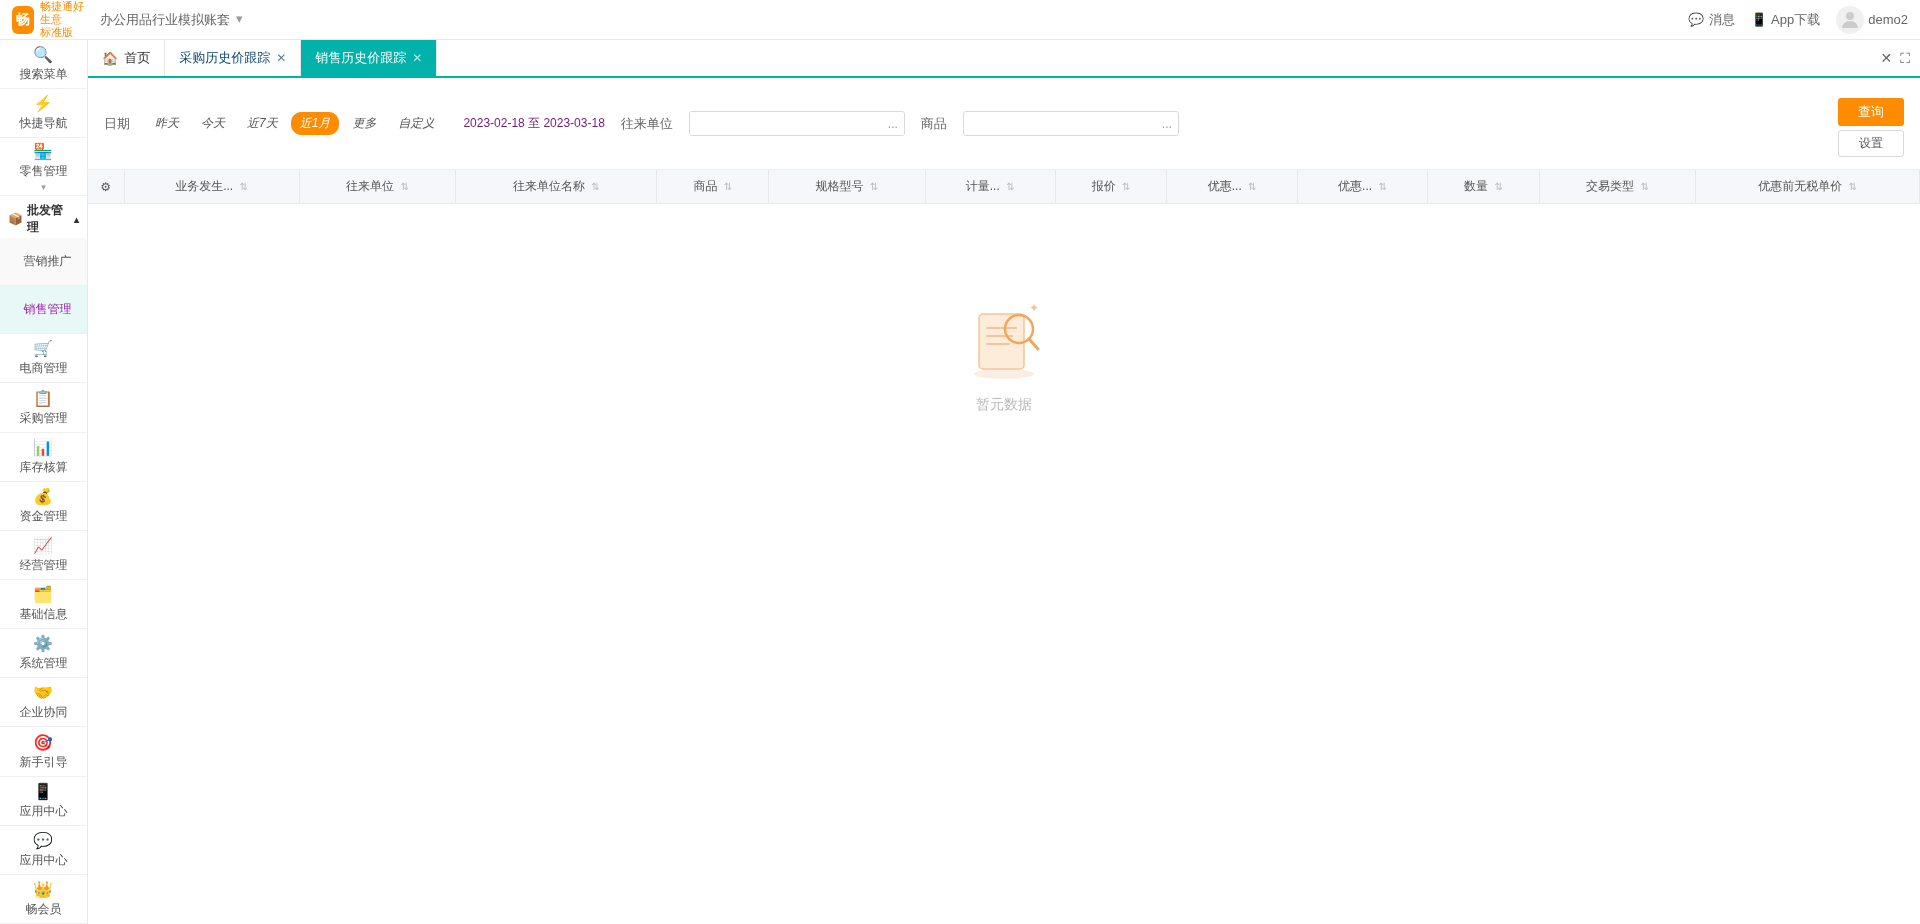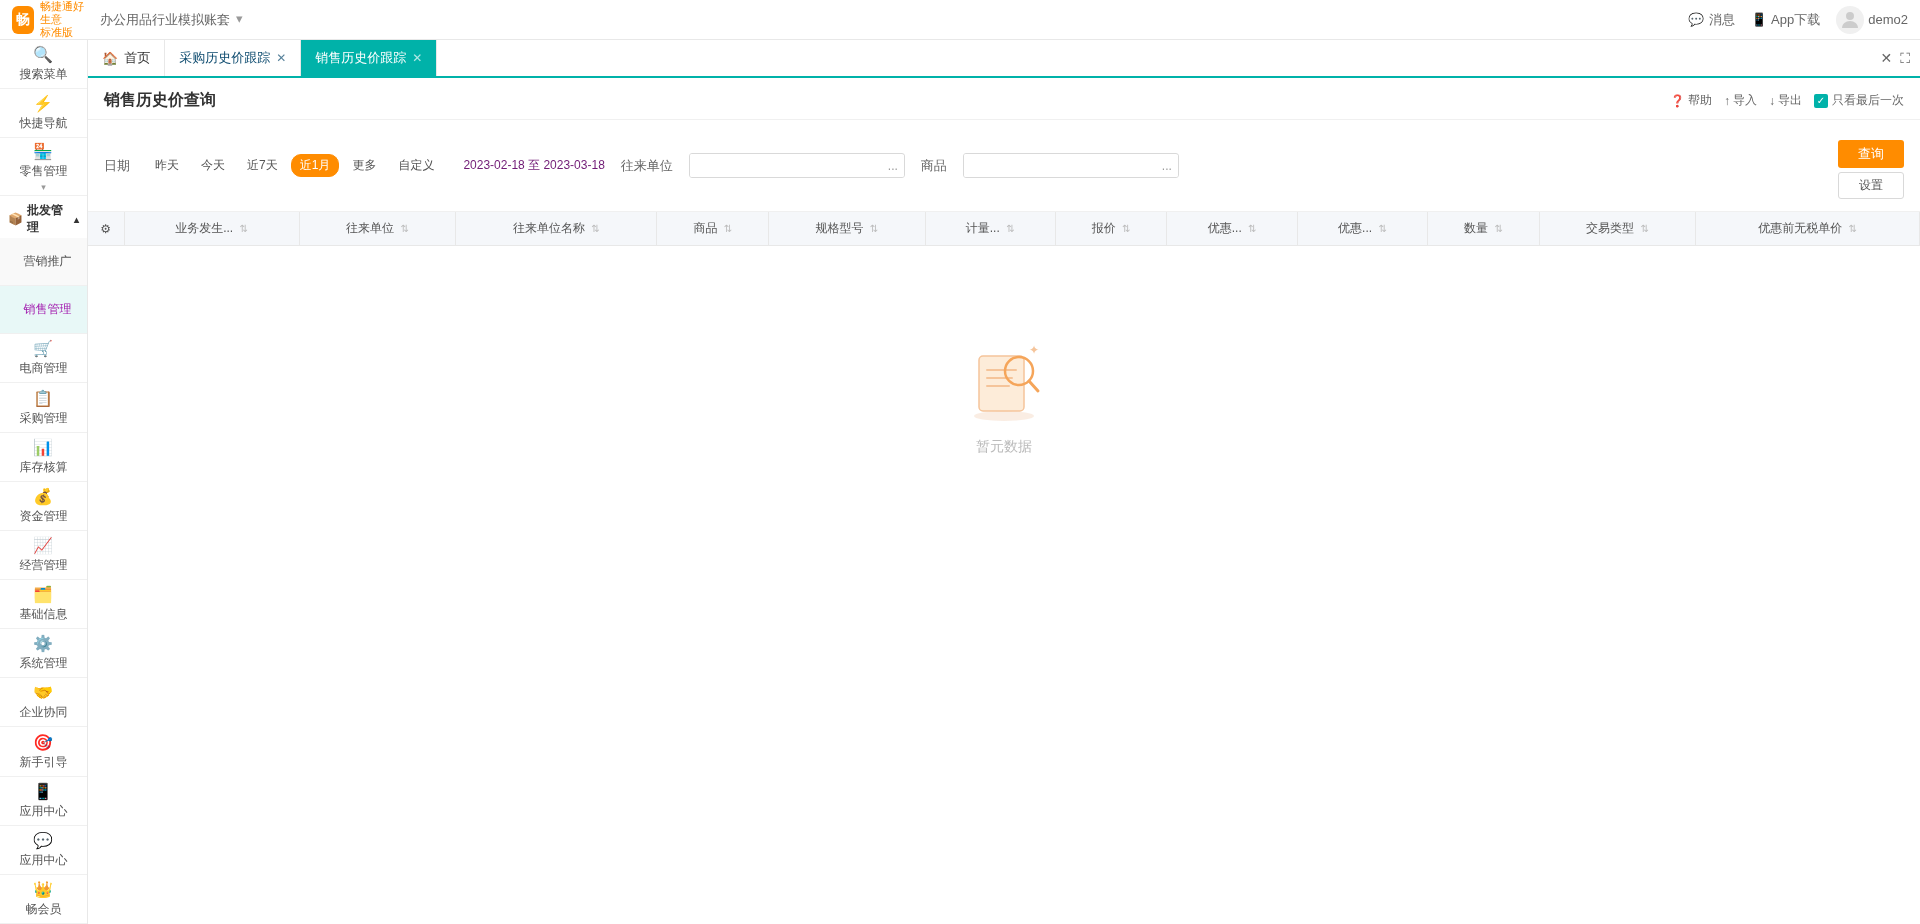--- a/index.html
+++ b/index.html
@@ -247,20 +247,21 @@
     }
     .filter-label {
       color: #666;
       font-size: 13px;
       white-space: nowrap;
     }
     .date-btns {
       display: flex;
       align-items: center;
       gap: 4px;
+      font-style: italic;
     }
     .date-btn {
       padding: 2px 8px;
       border-radius: 3px;
       cursor: pointer;
       font-size: 12px;
       color: #555;
       border: 1px solid transparent;
     }
     .date-btn.active {
@@ -513,41 +514,20 @@
       </div>
       <div class="tabs-actions">
         <span class="tab-action-btn">✕</span>
         <span class="tab-action-btn">⛶</span>
       </div>
     </div>
 
     <div class="page-content">
       <div class="page-inner">
 
-        <div class="page-header">
-          <h2 class="page-title">销售历史价查询</h2>
-          <div class="page-header-actions">
-            <span>
-              <span>❓</span>
-              <span>帮助</span>
-            </span>
-            <span>
-              <span>↑</span>
-              <span>导入</span>
-            </span>
-            <span>
-              <span>↓</span>
-              <span>导出</span>
-            </span>
-            <label class="only-last-checkbox">
-              <div class="checkbox-checked">✓</div>
-              <span>只看最后一次</span>
-            </label>
-          </div>
-        </div>
 
         <div class="filter-area">
           <div class="filter-group">
             <span class="filter-label">日期</span>
             <div class="date-btns">
               <span class="date-btn">昨天</span>
               <span class="date-btn">今天</span>
               <span class="date-btn">近7天</span>
               <span class="date-btn active">近1月</span>
               <span class="date-btn">更多</span>

